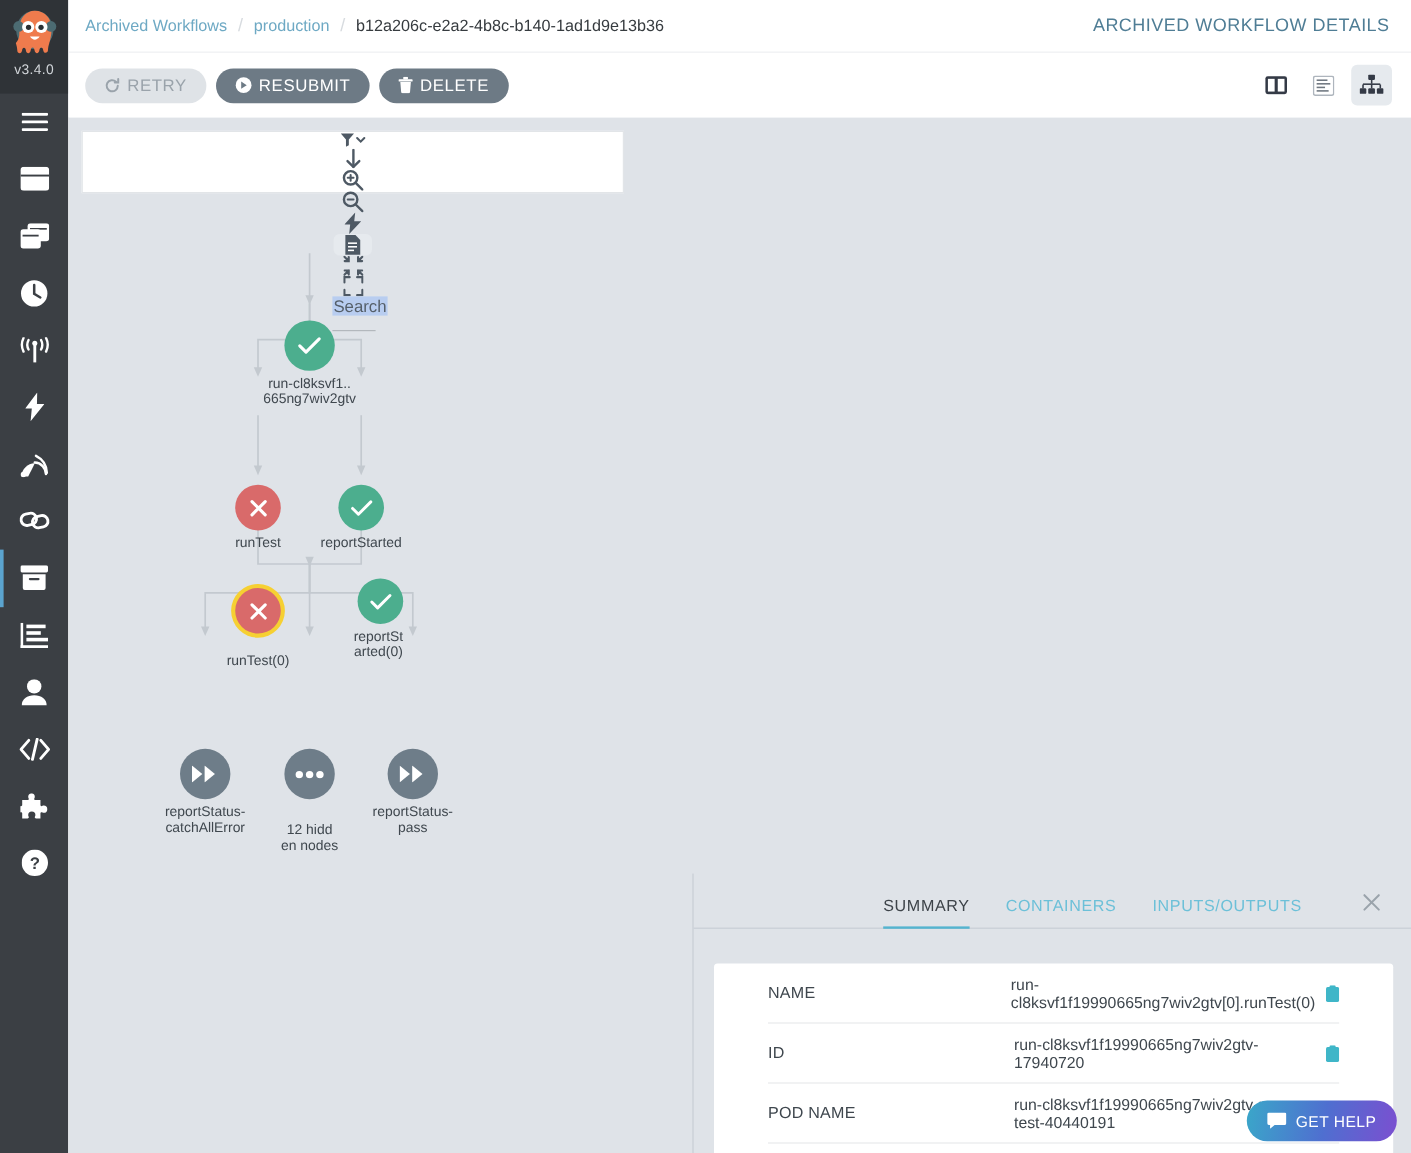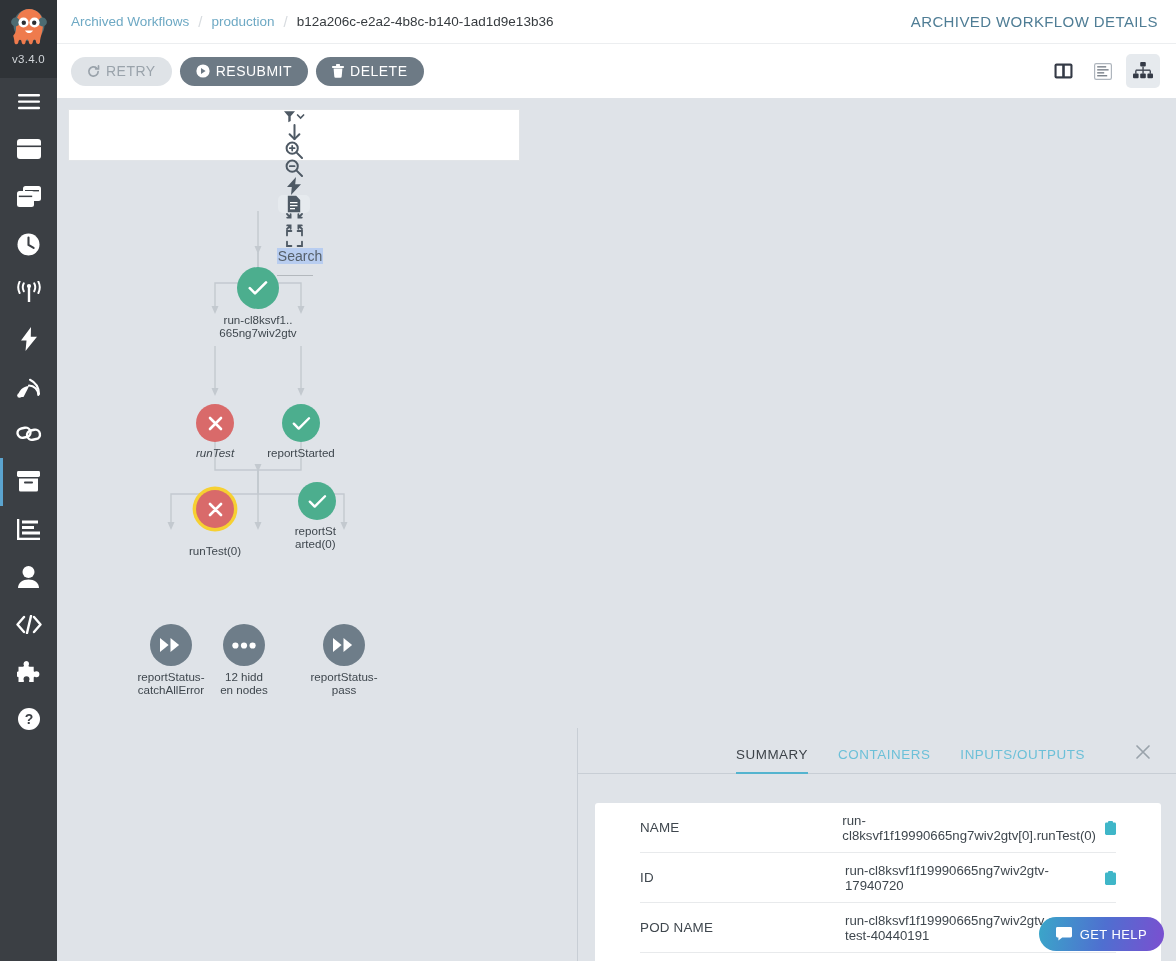--- a/index.html
+++ b/index.html
@@ -465,21 +465,21 @@
         <div class="node" style="left:160px; top:169px; width:82px;">
           <div class="circle" style="width:42px;height:42px;background:#4cae8e;">
             <svg width="20" height="16" viewBox="0 0 20 16" fill="none" stroke="#fff" stroke-width="2.6" stroke-linecap="round" stroke-linejoin="round">
                 <path d="M1.8 8.2l5.2 5.2L18 2.4"></path>
               </svg>
           </div>
           <div class="label">run-cl8ksvf1..
 665ng7wiv2gtv</div>
         </div>
 
-        <div class="node" style="left:118px; top:306px; width:80px;font-style:italic;">
+        <div class="node" style="left:118px; top:306px; width:80px;">
           <div class="circle" style="width:38px;height:38px;background:#d96a6a;">
             <svg width="17" height="17" viewBox="0 0 17 17" fill="none" stroke="#fff" stroke-width="2.6" stroke-linecap="round">
                 <path d="M3 3l11 11M14 3L3 14"></path>
               </svg>
           </div>
           <div class="label">runTest</div>
         </div>
 
         <div class="node" style="left:199px; top:306px; width:90px;">
           <div class="circle" style="width:38px;height:38px;background:#4cae8e;">
@@ -513,21 +513,21 @@
           <div class="circle" style="width:42px;height:42px;background:#6e7d89;">
             <svg width="22" height="14" viewBox="0 0 22 14" fill="#fff">
                 <path d="M0 0l8.6 7L0 14z"></path>
                 <path d="M10.5 0l8.6 7-8.6 7z"></path>
               </svg>
           </div>
           <div class="label">reportStatus-
 catchAllError</div>
         </div>
 
-        <div class="node" style="left:152px; top:526px; width:70px;">
+        <div class="node" style="left:166px; top:526px; width:70px;gap:15px;">
           <div class="circle" style="width:42px;height:42px;background:#6e7d89;">
             <svg width="24" height="7" viewBox="0 0 24 7" fill="#fff">
                 <circle cx="3.4" cy="3.5" r="3.1"></circle>
                 <circle cx="12" cy="3.5" r="3.1"></circle>
                 <circle cx="20.6" cy="3.5" r="3.1"></circle>
               </svg>
           </div>
           <div class="label">12 hidd
 en nodes</div>
         </div>

